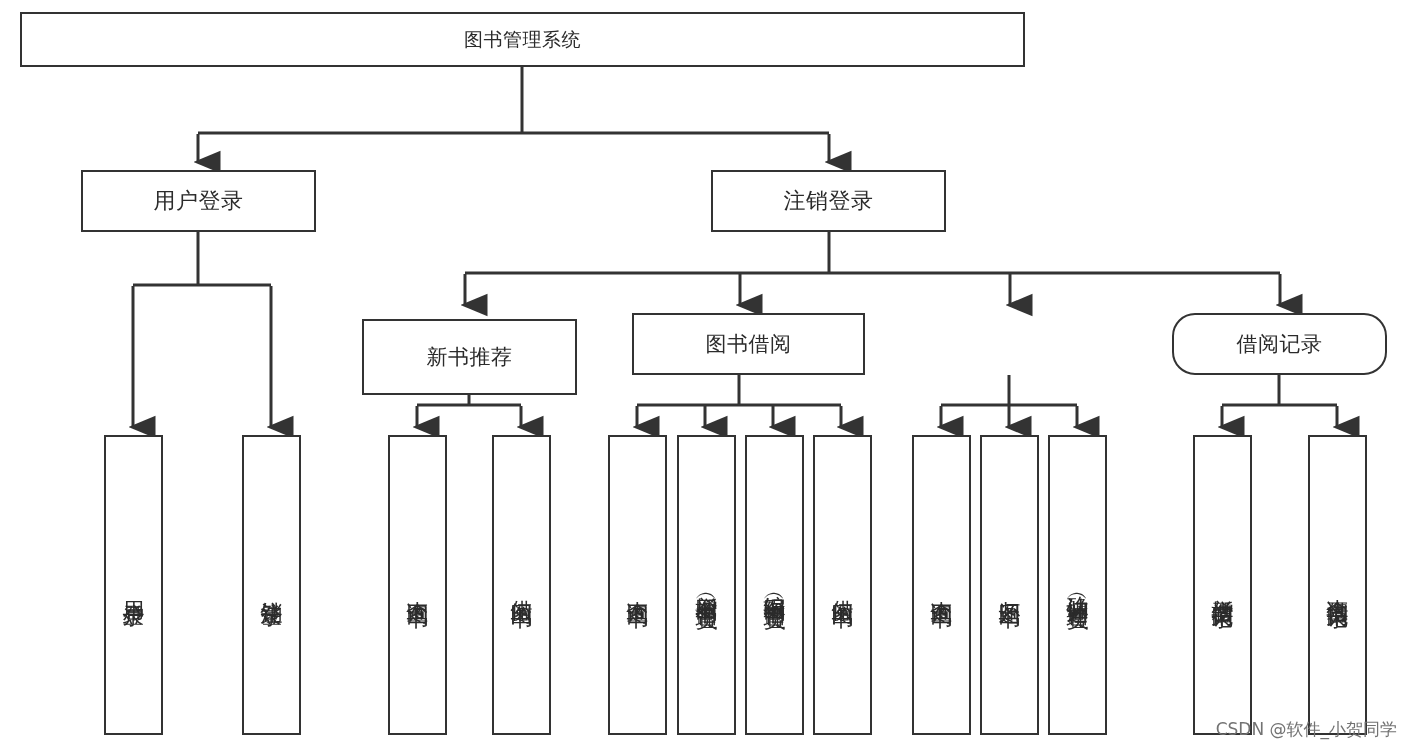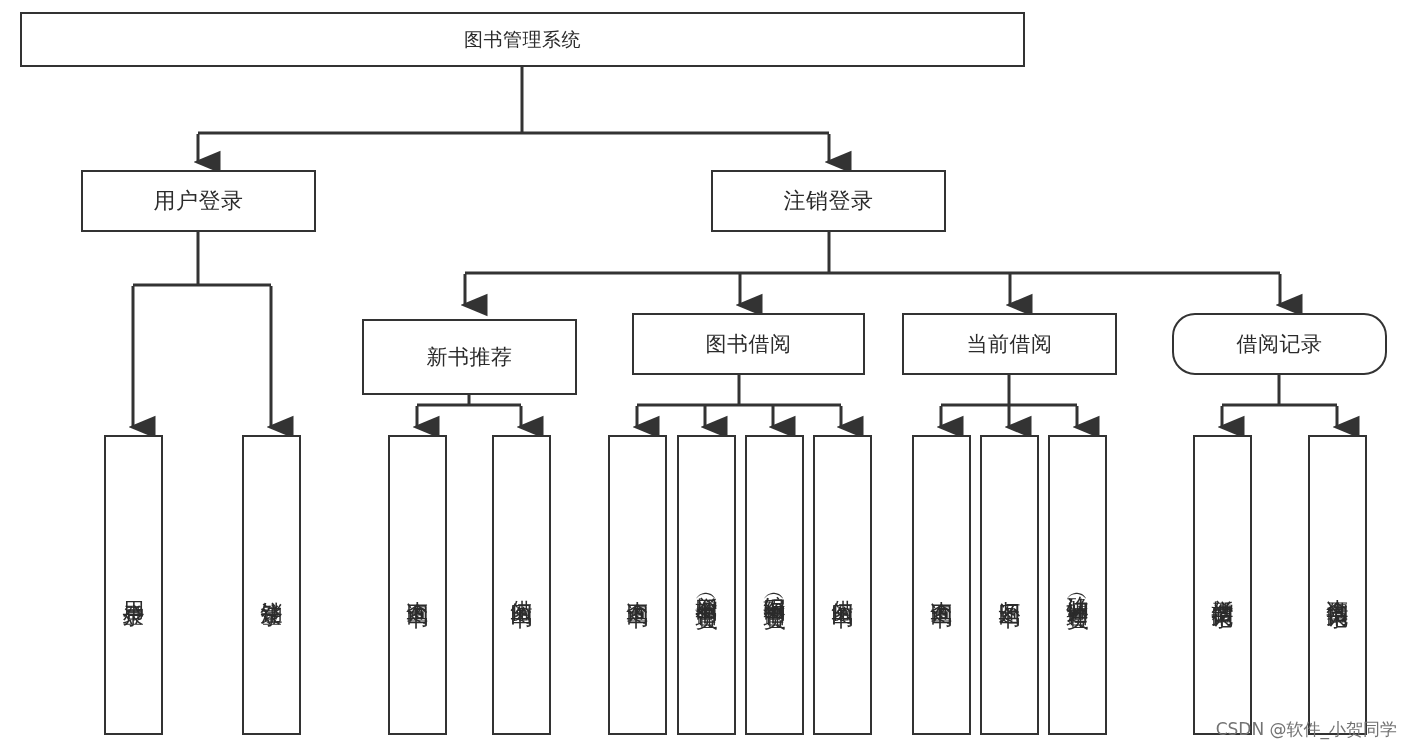--- a/index.html
+++ b/index.html
@@ -145,23 +145,20 @@
   </div>
 
   <div class="node level-3" style="left:362px; top:319px; width:215px; height:76px;">
     <span class="node-label">新书推荐</span>
   </div>
 
   <div class="node level-3" style="left:632px; top:313px; width:233px; height:62px;">
     <span class="node-label">图书借阅</span>
   </div>
 
-  <div class="node level-3" style="left:902px; top:313px; width:215px; height:62px;">
-    <span class="node-label">当前借阅</span>
-  </div>
 
   <div class="node level-3" style="left:1172px; top:313px; width:215px; height:62px;border-radius:23px;">
     <span class="node-label">借阅记录</span>
   </div>
 
   <div class="leaf" style="left:104px; top:435px; width:59px; height:300px;">
     <span class="node-label">用户登录</span>
   </div>
 
   <div class="leaf" style="left:242px; top:435px; width:59px; height:300px;">

